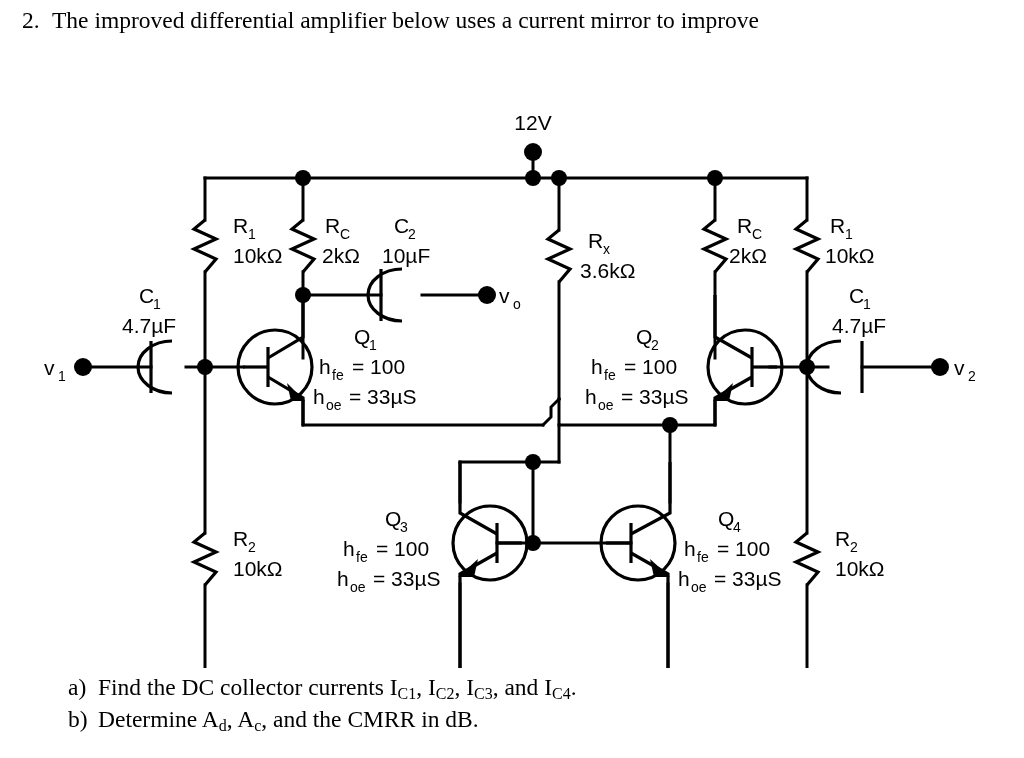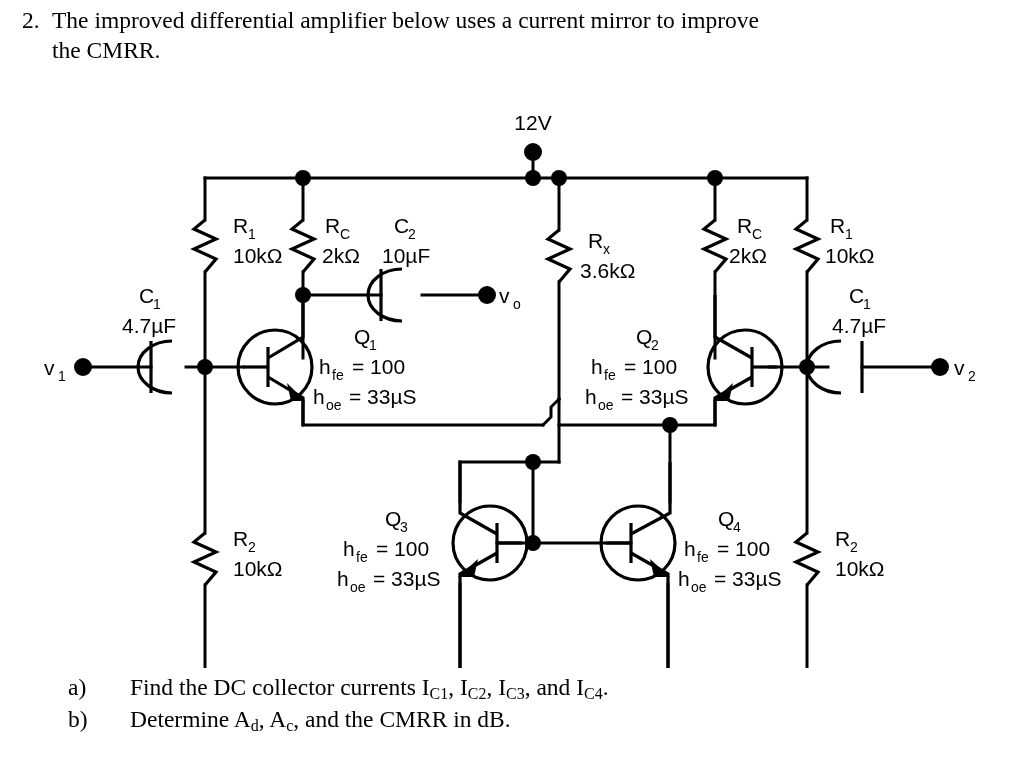--- a/index.html
+++ b/index.html
@@ -51,21 +51,20 @@
     align-items: flex-start;
     font-size: 23.5px;
     line-height: 1.3;
   }
   .a-label {
     width: 30px;
     flex: 0 0 30px;
   }
   .a-text {
     flex: 1 1 auto;
-    margin-left: 32px;
   }
   sub {
     font-size: 0.68em;
     vertical-align: -0.22em;
   }
   
   .schematic {
     position: absolute;
     left: 0;
     top: 96px;
@@ -111,24 +110,20 @@
 </style>
 </head>
 <body>
 
 <div class="page">
 
   <div class="question-block">
     <div class="q-row">
       <div class="q-num">2.</div>
       <div class="q-text">The improved differential amplifier below uses a current mirror to improve</div>
-    </div>
-    <div class="q-row">
-      <div class="q-num"></div>
-      <div class="q-text">the CMRR.</div>
     </div>
   </div>
 
   <div class="schematic">
     <svg class="sch" viewBox="0 0 1024 572" xmlns="http://www.w3.org/2000/svg">
 
       <g>
         <path class="wire" d="M205,82 L807,82"></path>
       </g>
       <g>

